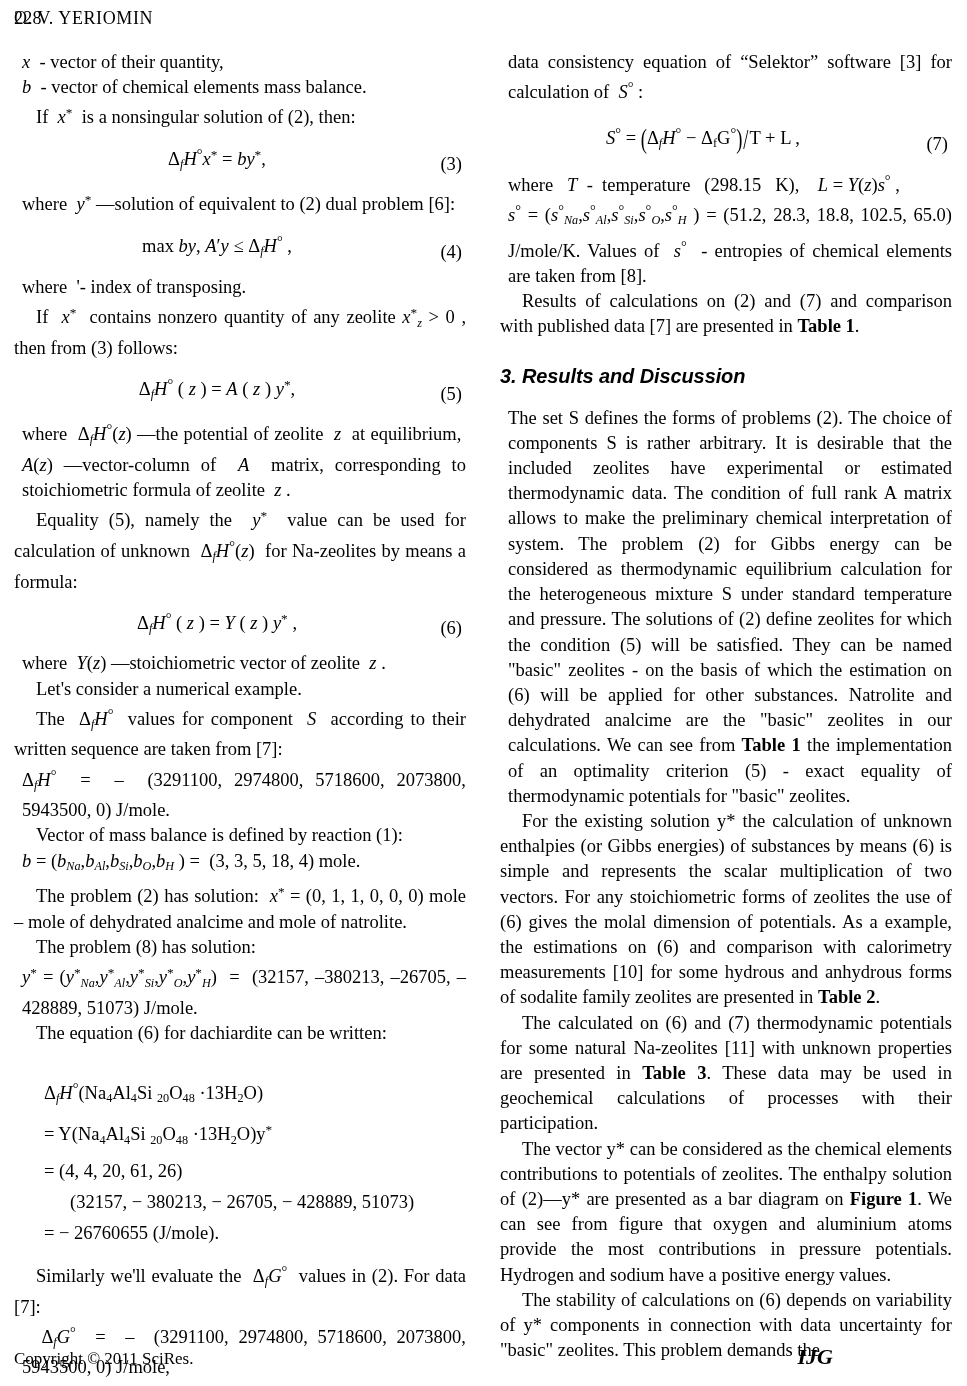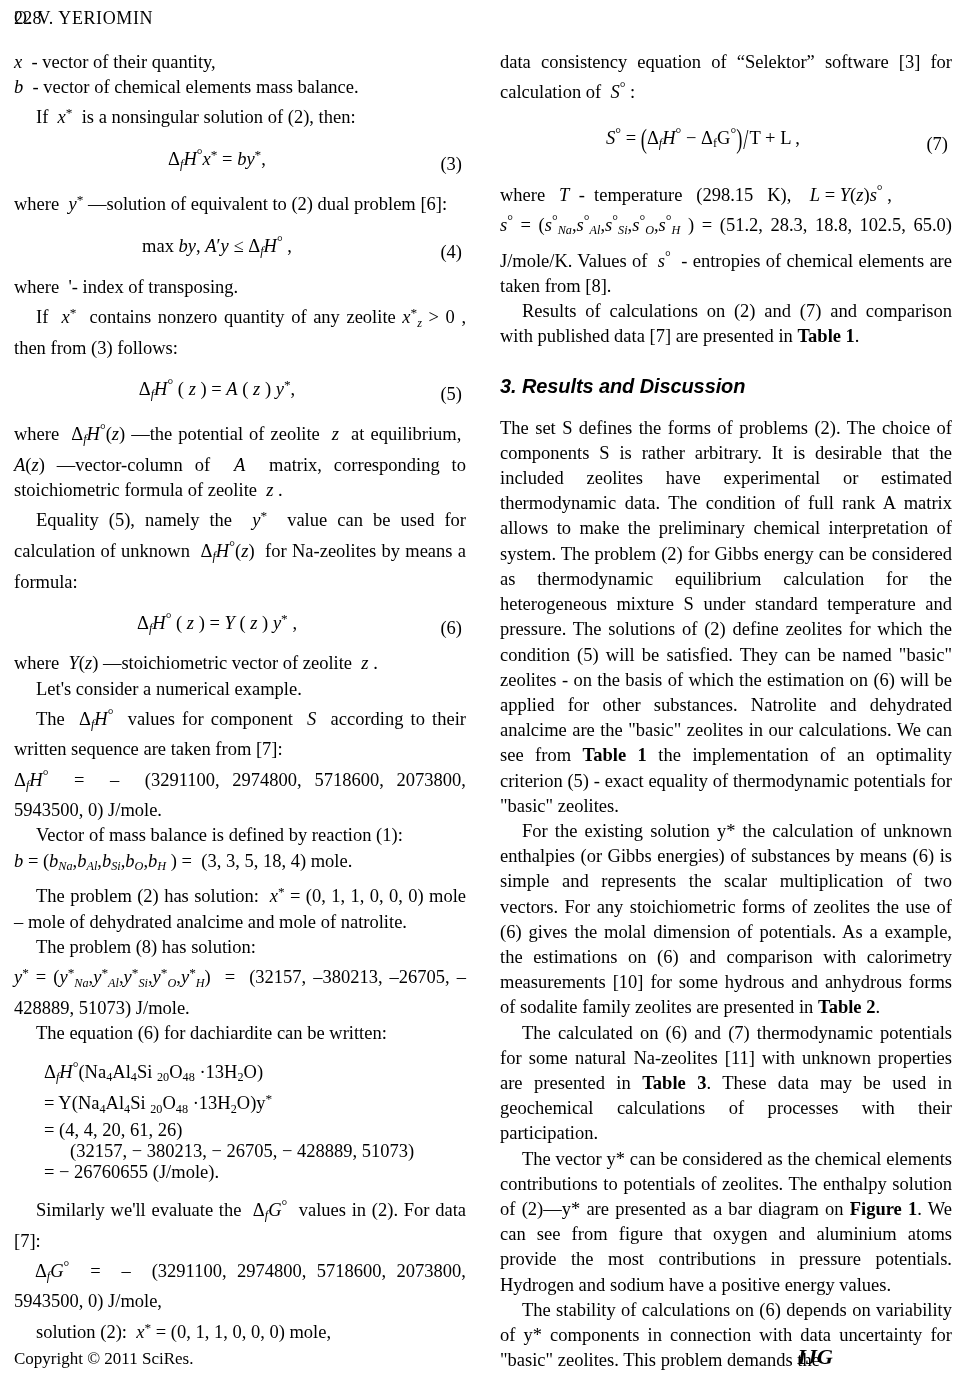--- a/index.html
+++ b/index.html
@@ -57,21 +57,21 @@
 
   p {
     margin: 0;
     font-size: 18.5px;
     line-height: 25.2px;
     text-align: justify;
     text-justify: inter-word;
     hyphens: manual;
   }
   p.ind { text-indent: 22px; }
-  p.noind { text-indent: 0; }
+  p.noind { text-indent: 0; margin-left: 8px; }
 
   
   .eq {
     position: relative;
     margin: 9px 0 9px 0;
     font-size: 18.5px;
     line-height: 28px;
     text-align: center;
   }
   .eq .num {
@@ -110,23 +110,23 @@
     font-weight: bold;
     margin: 24px 0 18px 0;
     line-height: 24px;
     letter-spacing: -0.1px;
     font-style: italic;
   }
   b.bold { font-weight: bold; }
 
   
   .deriv {
-    margin: 10px 0 10px 0;
+    margin: 26px 0 10px 0;
     font-size: 18.5px;
-    line-height: 21px;
+    line-height: 31px;
   }
   .deriv .ln { padding-left: 30px; white-space: nowrap; }
   .deriv .ln.deep { padding-left: 56px; }
 
   
   .footer {
     position: absolute;
     left: 14px;
     right: 14px;
     bottom: 16px;
@@ -271,21 +271,21 @@
 
     </div>
 
     <div class="col">
 
       <p class="noind">
         data consistency equation of “Selektor” software [3] for calculation of&nbsp;
         <span class="mi">S</span><span class="deg">°</span> :
       </p>
 
-      <div class="eq" style="margin-top:14px;margin-bottom:20px;">
+      <div class="eq" style="margin-top:14px;margin-bottom:10px;">
         <span class="body">
           <span class="mi">S</span><span class="deg">°</span> = <span class="paren-big">(</span>Δ<sub>f</sub><span class="mi">H</span><span class="deg">°</span> − Δ<span class="nsub">f</span><span class="mup">G</span><span class="deg">°</span><span class="paren-big">)</span><span class="frac-slash">/</span>T + L ,
         </span>
         <span class="num">(7)</span>
       </div>
 
       <p class="noind">
         where&nbsp;&nbsp; <span class="mi">T</span>&nbsp; - &nbsp;temperature&nbsp;&nbsp; (298.15&nbsp;&nbsp; K),&nbsp;&nbsp;&nbsp;
         <span class="mi">L</span> = <span class="mi">Y</span>(<span class="mi">z</span>)<span class="mi">s</span><span class="deg">°</span> ,
       </p>

